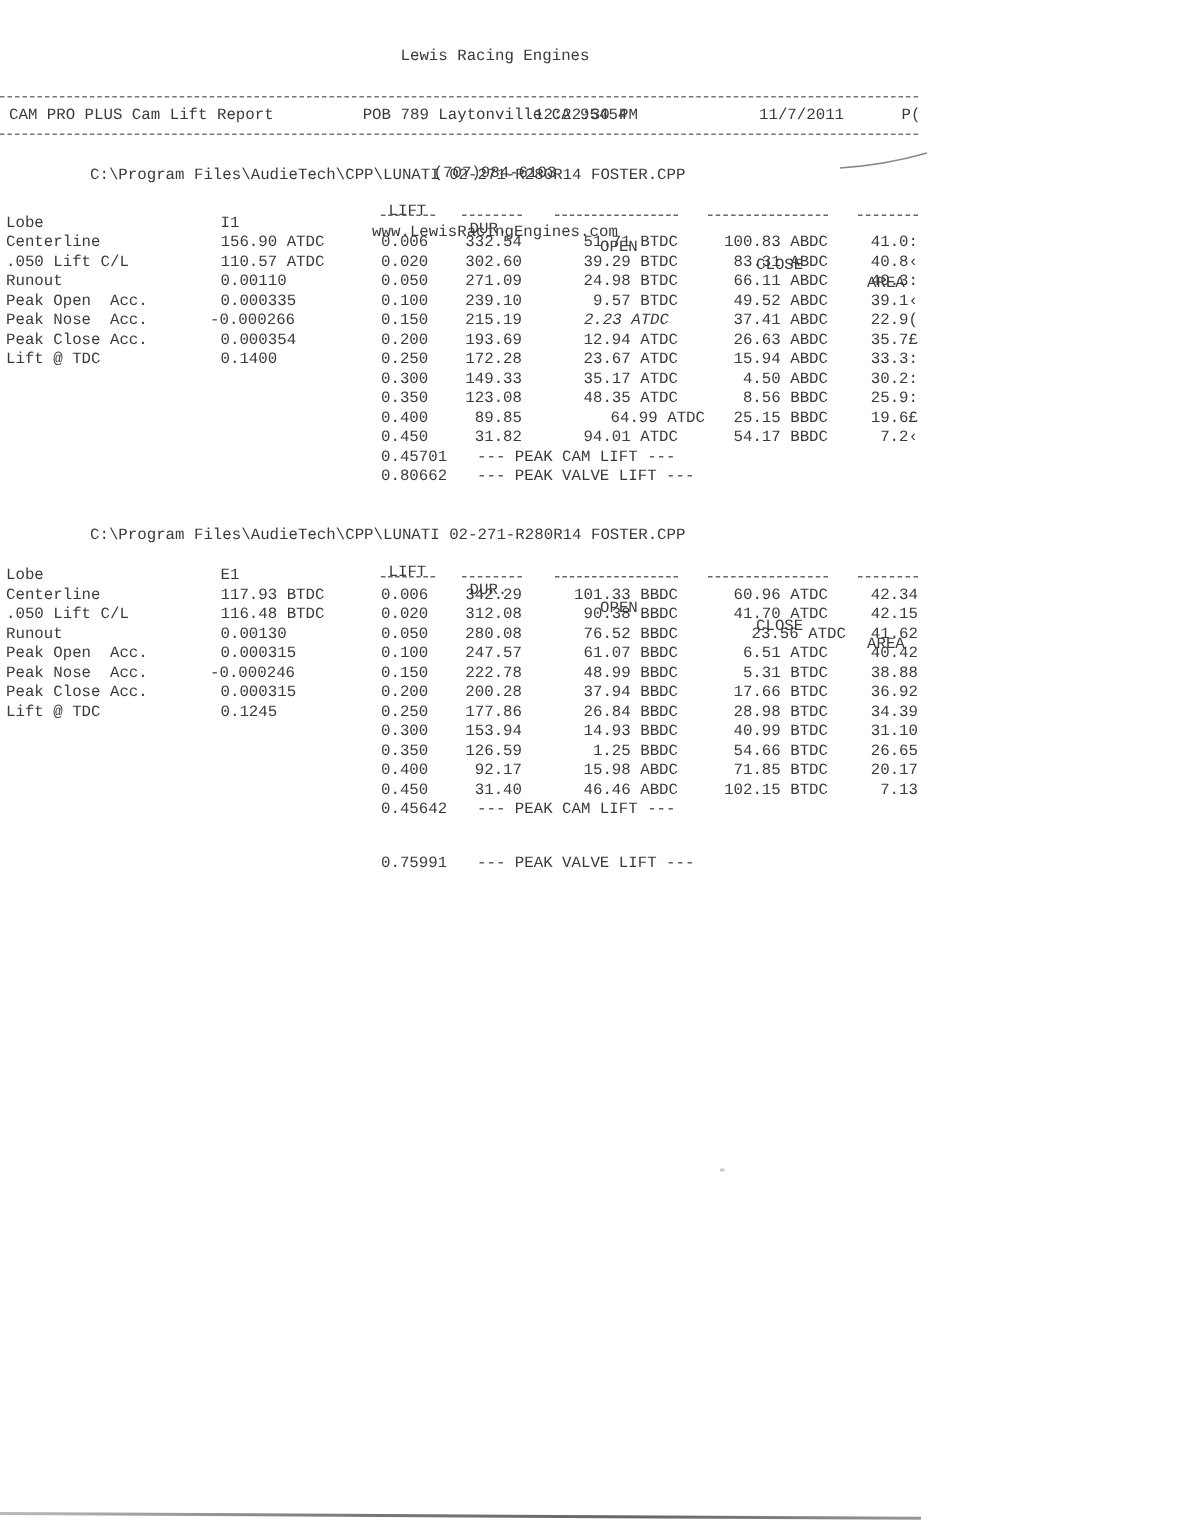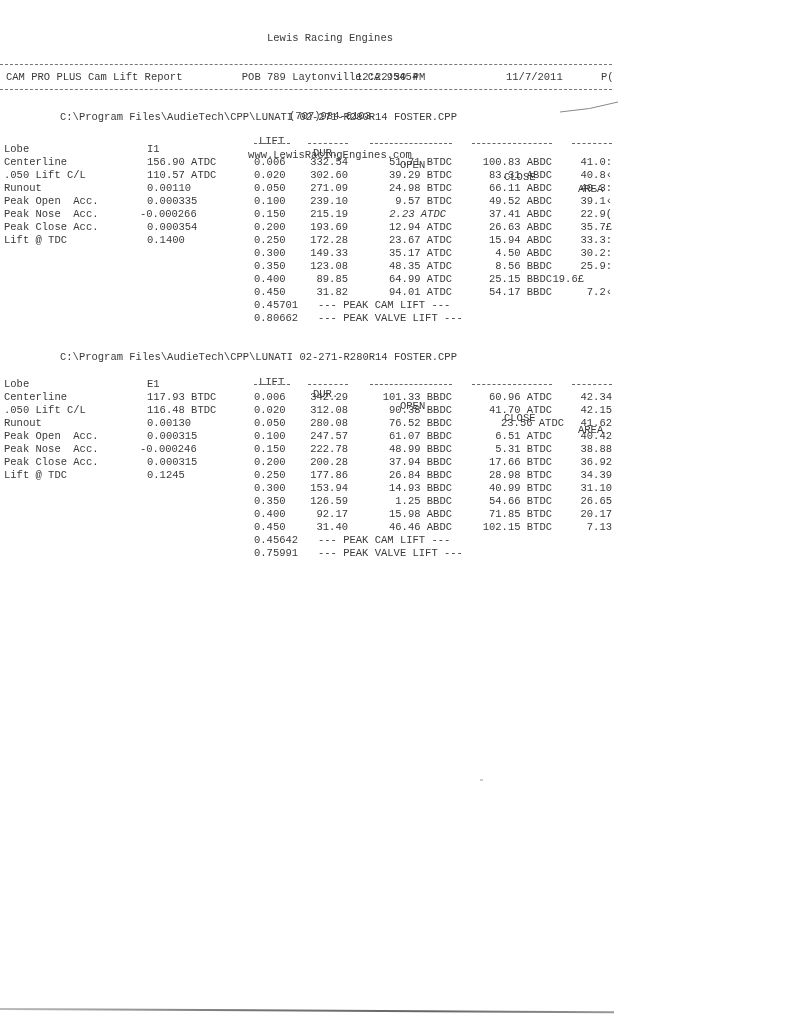--- a/index.html
+++ b/index.html
@@ -155,23 +155,23 @@
   <div class="row" style="top:260px;left:0;width:620px;">
     <span style="left:254px;">0.350</span>
     <span class="r" style="left:300px;width:48px;">123.08</span>
     <span class="r" style="left:362px;width:90px;">48.35 ATDC</span>
     <span class="r" style="left:462px;width:90px;">8.56 BBDC</span>
     <span class="r" style="left:570px;width:42px;">25.9:</span>
   </div>
   <div class="row" style="top:273px;left:0;width:620px;">
     <span style="left:254px;">0.400</span>
     <span class="r" style="left:300px;width:48px;">89.85</span>
-    <span class="r" style="left:362px;width:90px;">64.99 ATDC</span>
+    <span class="r" style="left:380px;width:90px;">64.99 ATDC</span>
     <span class="r" style="left:462px;width:90px;">25.15 BBDC</span>
-    <span class="r" style="left:542px;width:42px;">19.6£</span>
+    <span class="r" style="left:570px;width:42px;">19.6£</span>
   </div>
   <div class="row" style="top:286px;left:0;width:620px;">
     <span style="left:254px;">0.450</span>
     <span class="r" style="left:300px;width:48px;">31.82</span>
     <span class="r" style="left:362px;width:90px;">94.01 ATDC</span>
     <span class="r" style="left:462px;width:90px;">54.17 BBDC</span>
     <span class="r" style="left:570px;width:42px;">7.2‹</span>
   </div>
   <div class="row" style="top:299px;left:0;width:620px;">
     <span style="left:254px;">0.45701</span>
@@ -305,20 +305,20 @@
     <span style="left:254px;">0.450</span>
     <span class="r" style="left:300px;width:48px;">31.40</span>
     <span class="r" style="left:362px;width:90px;">46.46 ABDC</span>
     <span class="r" style="left:462px;width:90px;">102.15 BTDC</span>
     <span class="r" style="left:570px;width:42px;">7.13</span>
   </div>
   <div class="row" style="top:534px;left:0;width:620px;">
     <span style="left:254px;">0.45642</span>
     <span style="left:318px;">--- PEAK CAM LIFT ---</span>
   </div>
-  <div class="row" style="top:547px;left:0;width:620px;">
+  <div class="row" style="top:570px;left:0;width:620px;">
     <span style="left:254px;">0.75991</span>
     <span style="left:318px;">--- PEAK VALVE LIFT ---</span>
   </div>
 </div>
 
 <div class="speck"></div>
 <div class="bottomline"></div>
 
 </body></html>

